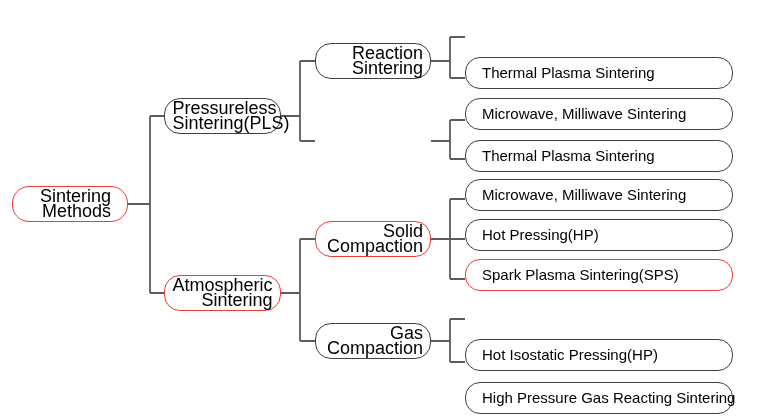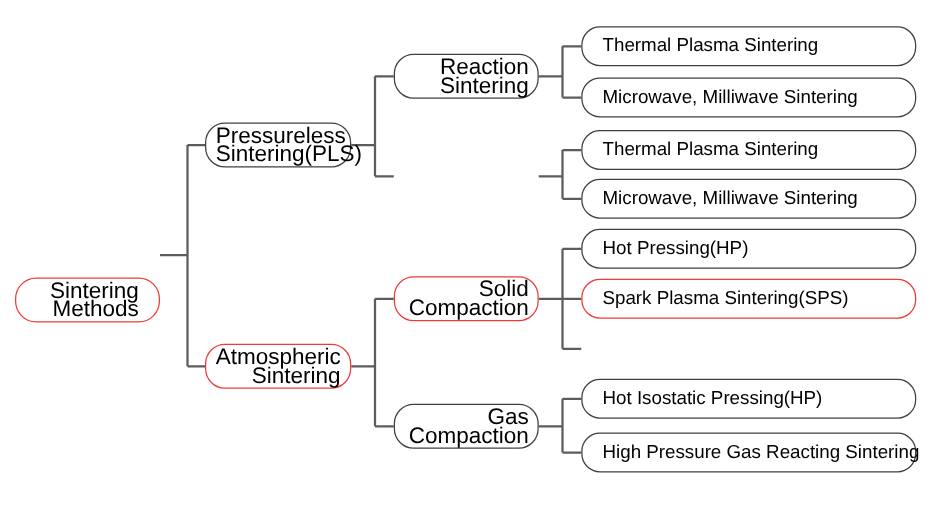--- a/index.html
+++ b/index.html
@@ -20,31 +20,32 @@
     border-radius:16px;
     display:flex;
     align-items:center;
     justify-content:center;
     text-align:right;
     font-size:18px;
     line-height:15px;
     color:var(--text,#000);
   }
   .node.red { border-color:var(--red,#ee3b36); }
-  .node.root { border-radius:17px;margin-top:36px; }
+  .node.root { border-radius:17px; }
   .internal .lbl { width:100px; }
   .root .lbl { width:82px; }
   .leaf {
     justify-content:flex-start;
     text-align:left;
     padding-left:16px;
     font-size:15px;
     line-height:16px;
     white-space:nowrap;
     border-radius:15px;
+    margin-top:36px;
   }
 </style>
 </head>
 <body>
 
 <div class="stage">
 
   <svg class="wires" viewBox="0 0 760 417" fill="none" stroke="#5c5c5c" stroke-width="1.8">
     <path d="M128 204 H150 M150 116 V293 M150 116 H164 M150 293 H164"></path>
     <path d="M281 116 H300 M300 61 V141 M300 61 H315 M300 141 H315"></path>

